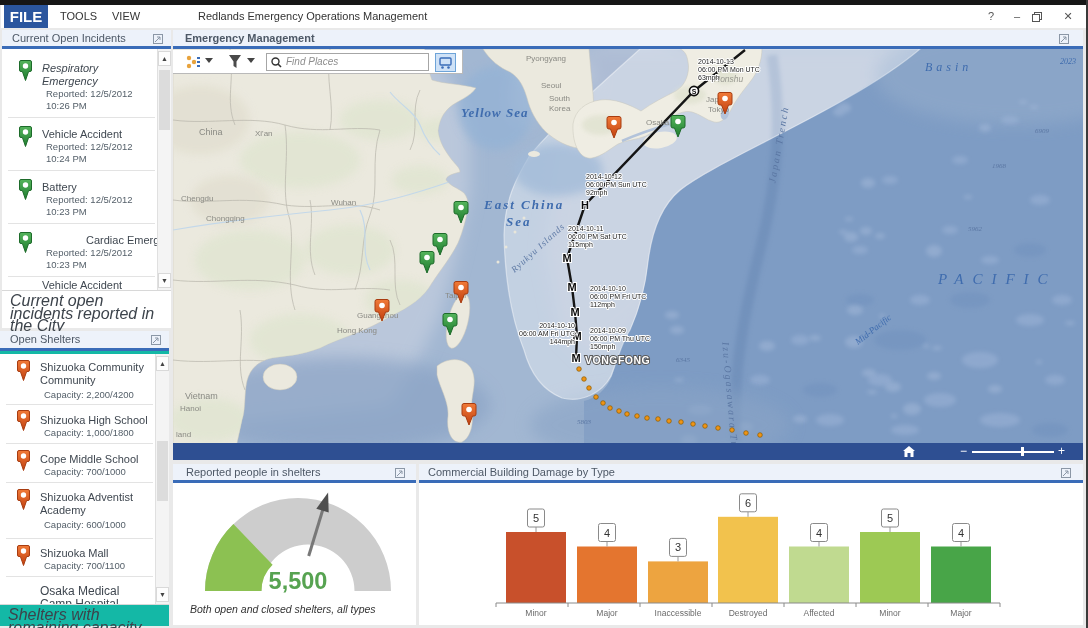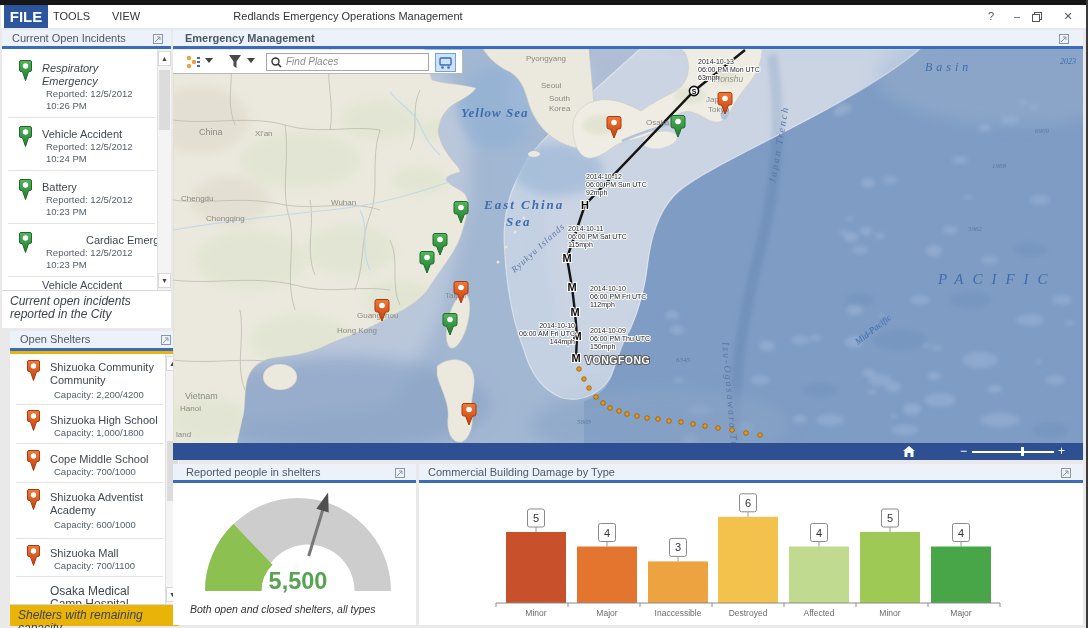--- a/index.html
+++ b/index.html
@@ -4,39 +4,39 @@
 <style>
   * { margin:0; padding:0; box-sizing:border-box; }
   html,body { width:1088px; height:628px; overflow:hidden; }
   body { font-family:"Liberation Sans",sans-serif; background:#e9e9e9; position:relative; }
   .abs { position:absolute; }
   
   #topstrip { left:0; top:0; width:1088px; height:5px; background:#161616; }
   #menubar { left:1px; top:5px; width:1085px; height:23px; background:#ffffff; }
   #filetab { left:3px; top:0; width:44px; height:23px; background:#2b569e; color:#fff; font-size:15px; font-weight:bold; text-align:center; line-height:23px; }
   .menuitem { top:0; height:23px; line-height:23px; font-size:11px; color:#333; }
-  #wintitle { left:197px; top:0; width:300px; height:23px; line-height:23px; font-size:11px; color:#333; text-align:center; white-space:nowrap; }
+  #wintitle { left:197px; top:0; width:300px; height:23px; line-height:23px; font-size:11px; color:#333; white-space:nowrap; }
   .winbtn { top:0; height:23px; line-height:22px; font-size:11px; color:#555; width:20px; text-align:center; }
   
   .panel-hd { background:#edf2fa; border-bottom:3px solid #3a6cb8; }
   .panel-hd .t { position:absolute; left:10px; top:2px; font-size:11px; color:#4d5866; }
   .popico { position:absolute; right:8px; top:4px; width:10px; height:10px; }
   
   .li-title { font-size:11px; color:#3f4750; line-height:12.5px; }
   .li-meta  { font-size:9.5px; color:#55606a; line-height:12px; }
   .sep { position:absolute; left:6px; right:2px; height:1px; background:#e3e3e3; }
-  .foot { font-style:italic; font-size:12px; color:#3c434b; line-height:12.5px; }
+  .foot { font-style:italic; font-size:16px; color:#3c434b; line-height:12.5px; }
   svg { display:block; }
 </style>
 </head>
 <body>
 <div id="topstrip" class="abs"></div>
 <div id="menubar" class="abs">
   <div id="filetab" class="abs">FILE</div>
-  <div class="abs menuitem" style="left:52px;">TOOLS</div>
+  <div class="abs menuitem" style="left:59px;">TOOLS</div>
   <div class="abs menuitem" style="left:111px;">VIEW</div>
   <div id="wintitle" class="abs">Redlands Emergency Operations Management</div>
   <div class="abs winbtn" style="left:980px;">?</div>
   <div class="abs winbtn" style="left:1006px;">–</div>
   <div class="abs winbtn" style="left:1031px;">
       <svg width="10" height="10" viewBox="0 0 10 10" style="margin-top:7px;">
         <rect x="2.5" y="0.5" width="7" height="7" fill="none" stroke="#555"></rect>
         <rect x="0.5" y="2.5" width="7" height="7" fill="#fff" stroke="#555"></rect>
       </svg>
     </div>
@@ -84,21 +84,21 @@
   </div>
 
   <div class="abs" style="left:155px;top:19px;width:14px;height:241px;background:#f4f4f4;border-left:1px solid #e0e0e0;"></div>
   <div class="abs sbarrow" style="left:156px;top:21px;width:13px;height:15px;background:#fdfdfd;border:1px solid #d9d9d9;font-size:7px;color:#444;text-align:center;line-height:14px;">▲</div>
   <div class="abs sbarrow" style="left:156px;top:243px;width:13px;height:15px;background:#fdfdfd;border:1px solid #d9d9d9;font-size:7px;color:#444;text-align:center;line-height:14px;">▼</div>
   <div class="abs" style="left:157px;top:40px;width:11px;height:60px;background:#dcdcdc;"></div>
   <div class="abs" style="left:0;top:260px;width:169px;height:1px;background:#d8d8d8;"></div>
   <div class="abs foot" style="left:8px;top:265px;width:158px;">Current open incidents reported in the City</div>
 </div>
 
-<div class="abs" id="panelB" style="left:10px; top:331px; width:169px; height:295px; background:#eab308;">
+<div class="abs" id="panelB" style="left:0; top:331px; width:169px; height:295px; background:#14b8a6;">
   <div class="abs panel-hd" style="left:0;top:0;width:169px;height:20px;">
     <span class="t">Open Shelters</span>
     <svg class="popico" viewBox="0 0 10 10">
         <rect x="0.5" y="0.5" width="9" height="9" fill="none" stroke="#8b97a6"></rect>
         <path d="M2 8 L7 3 M4 3 h3 v3" stroke="#8b97a6" fill="none"></path>
       </svg>
   </div>
   <div id="listB" class="abs" style="left:0;top:23px;width:155px;height:250px;background:#fff;overflow:hidden;">
     <svg class="abs" style="left:17px;top:6px;" width="13" height="21" viewBox="0 0 13 21">
         <path d="M2 0.5 H11 Q12.5 0.5 12.5 2 V10 Q12.5 11.5 11 11.5 H9.6 L6.5 20.5 L3.4 11.5 H2 Q0.5 11.5 0.5 10 V2 Q0.5 0.5 2 0.5 Z" fill="url(#gO)" stroke="#a83c10"></path>

